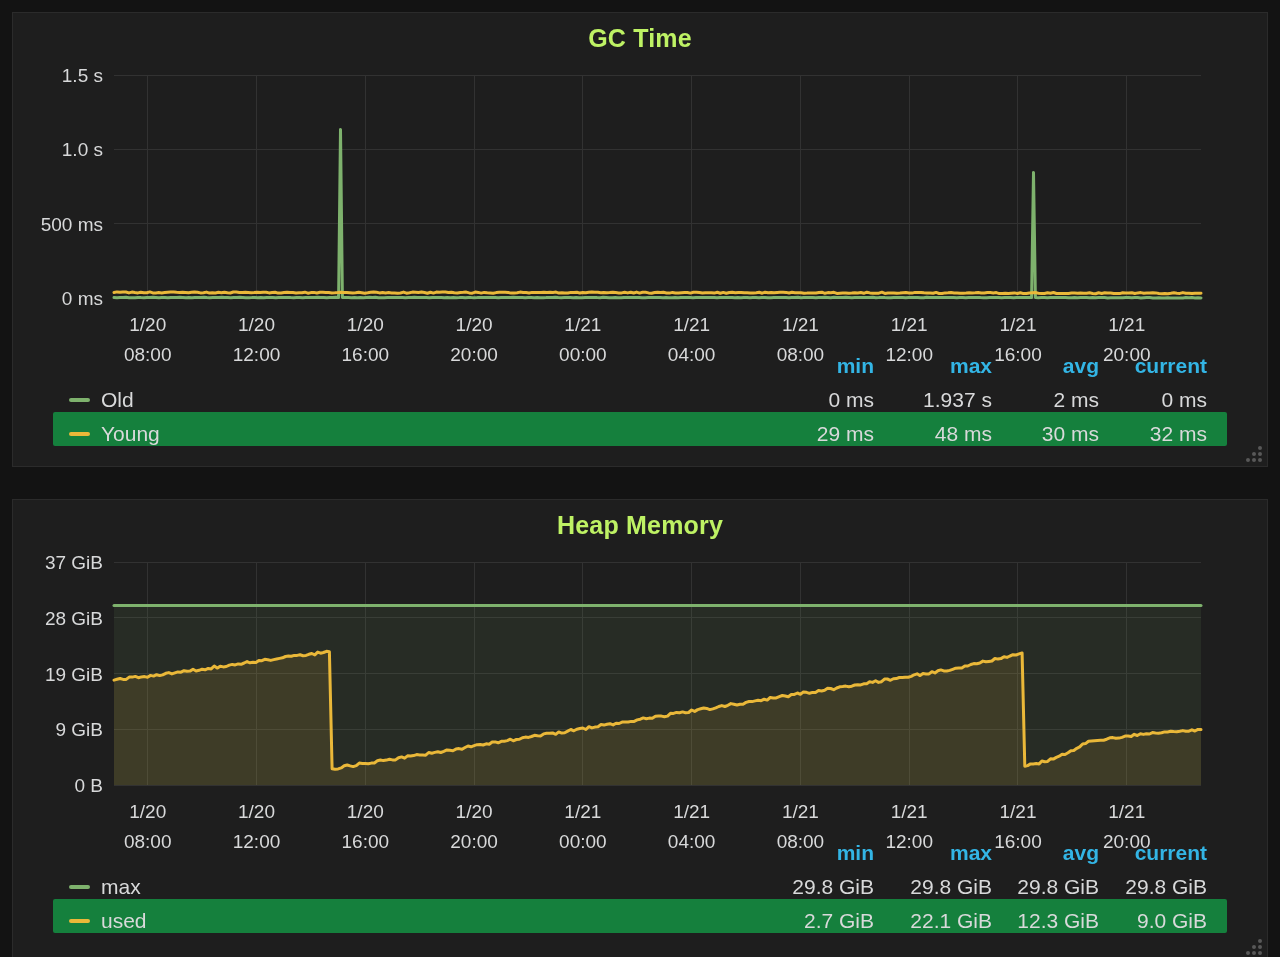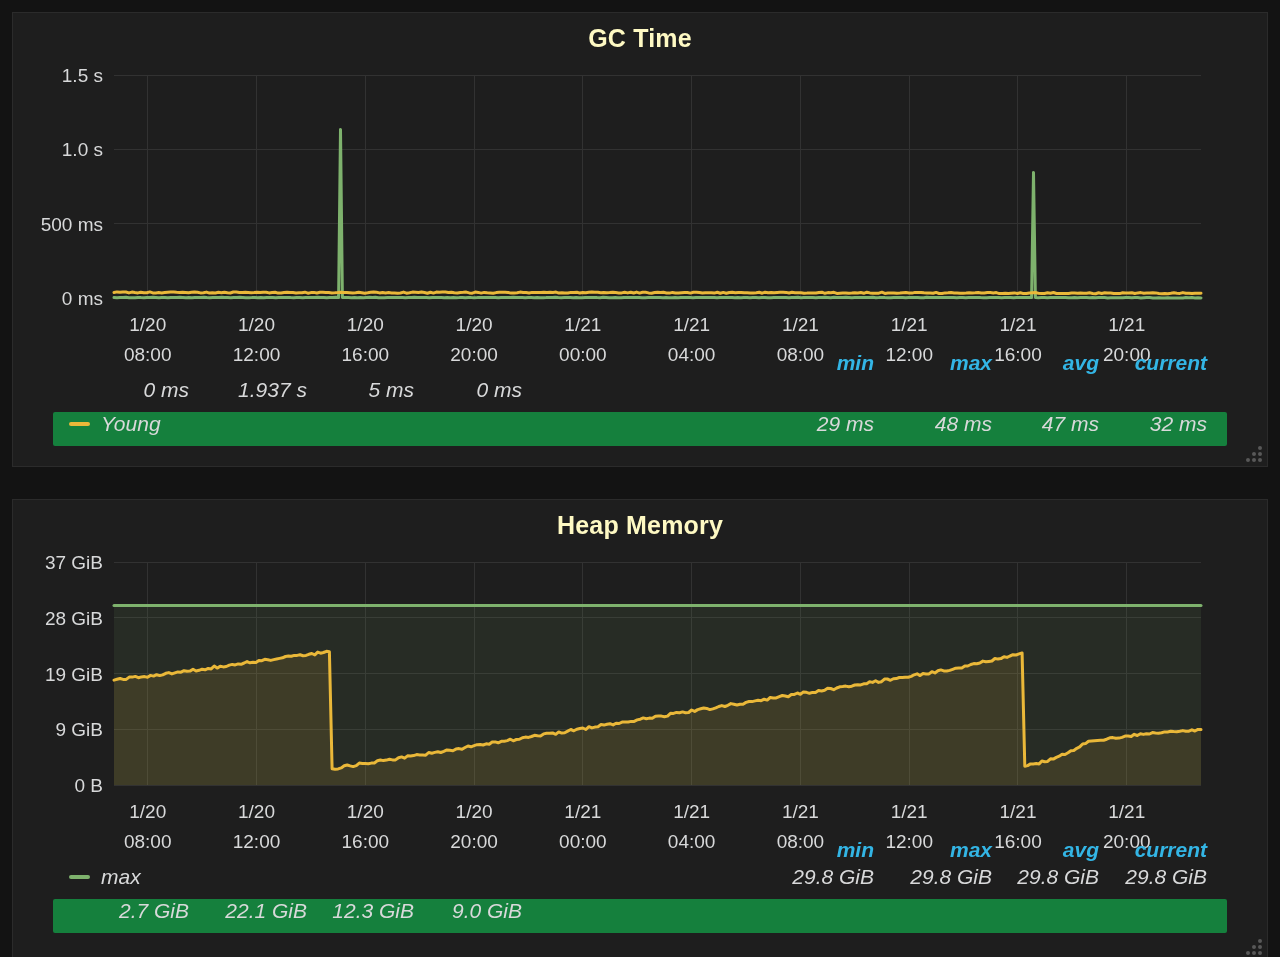--- a/index.html
+++ b/index.html
@@ -3,26 +3,26 @@
 <meta charset="utf-8">
 <style>
   html,body{margin:0;padding:0;background:#131313;}
   body{width:1280px;height:957px;position:relative;overflow:hidden;
        font-family:"Liberation Sans","DejaVu Sans",sans-serif;color:#d8d9da;}
   .panel{position:absolute;left:12px;width:1256px;background:#1e1e1e;
          border:1px solid #2b2b2b;box-sizing:border-box;overflow:hidden;}
   #panel0{top:12px;height:455px;}
   #panel1{top:487px;height:461px;margin-top:12px;}
   .panel-title{position:absolute;top:0;left:0;right:0;margin:0;z-index:2;
-               text-align:center;font-size:25px;font-weight:bold;color:#fef9c3;
+               text-align:center;font-size:25px;font-weight:bold;color:#bef264;
                padding-top:11px;cursor:pointer;letter-spacing:.2px;}
   svg.chart{position:absolute;top:0;left:0;}
   .chart text{fill:#d8d9da;font-size:19px;font-family:"Liberation Sans","DejaVu Sans",sans-serif;}
   .legend{position:absolute;top:338px;left:40px;right:40px;z-index:3;font-size:21px;}
-  .legend-row{display:flex;align-items:flex-start;height:34px;padding:0 20px 0 16px;border-radius:2px;font-style:italic;}
+  .legend-row{display:flex;align-items:flex-end;height:34px;padding:0 20px 0 16px;border-radius:2px;}
   .legend-row.hl{background:#15803d;}
   .legend-header{height:27px;}
   .lg-name{flex:1;display:flex;align-items:center;gap:11px;cursor:pointer;}
   .swatch{width:21px;height:4px;border-radius:2px;display:inline-block;}
   .lg-val{text-align:right;white-space:nowrap;}
   .c0{width:120px;}.c1{width:118px;}.c2{width:107px;}.c3{width:108px;}
   .lg-head{color:#33b5e5;font-weight:bold;cursor:pointer;}
   .grip{position:absolute;right:5px;bottom:4px;cursor:nwse-resize;}
 </style>
 </head>
@@ -84,33 +84,37 @@
     </svg>
   <div class="legend">
       <div class="legend-row legend-header">
         <div class="lg-name"></div>
         <div class="lg-val lg-head c0">min</div>
         <div class="lg-val lg-head c1">max</div>
         <div class="lg-val lg-head c2">avg</div>
         <div class="lg-val lg-head c3">current</div>
       </div>
       <div class="legend-row">
+        <div class="lg-name">
+          <span class="swatch" style="background: rgb(126, 178, 109);"></span>
+          <span>Old</span>
+        </div>
         <div class="lg-val c0">0 ms</div>
         <div class="lg-val c1">1.937 s</div>
-        <div class="lg-val c2">5 ms</div>
+        <div class="lg-val c2">2 ms</div>
         <div class="lg-val c3">0 ms</div>
       </div>
       <div class="legend-row hl">
         <div class="lg-name">
           <span class="swatch" style="background: rgb(234, 184, 57);"></span>
           <span>Young</span>
         </div>
         <div class="lg-val c0">29 ms</div>
         <div class="lg-val c1">48 ms</div>
-        <div class="lg-val c2">47 ms</div>
+        <div class="lg-val c2">30 ms</div>
         <div class="lg-val c3">32 ms</div>
       </div>
     </div>
   <svg class="grip" width="16" height="16">
     <g fill="#585858">
       <circle cx="14" cy="2" r="2"></circle>
         <circle cx="8" cy="8" r="2"></circle>
         <circle cx="14" cy="8" r="2"></circle>
       <circle cx="2" cy="14" r="2"></circle>
         <circle cx="8" cy="14" r="2"></circle>
@@ -189,20 +193,24 @@
         <div class="lg-name">
           <span class="swatch" style="background: rgb(126, 178, 109);"></span>
           <span>max</span>
         </div>
         <div class="lg-val c0">29.8 GiB</div>
         <div class="lg-val c1">29.8 GiB</div>
         <div class="lg-val c2">29.8 GiB</div>
         <div class="lg-val c3">29.8 GiB</div>
       </div>
       <div class="legend-row hl">
+        <div class="lg-name">
+          <span class="swatch" style="background: rgb(234, 184, 57);"></span>
+          <span>used</span>
+        </div>
         <div class="lg-val c0">2.7 GiB</div>
         <div class="lg-val c1">22.1 GiB</div>
         <div class="lg-val c2">12.3 GiB</div>
         <div class="lg-val c3">9.0 GiB</div>
       </div>
     </div>
   <svg class="grip" width="16" height="16">
     <g fill="#585858">
       <circle cx="14" cy="2" r="2"></circle>
         <circle cx="8" cy="8" r="2"></circle>

